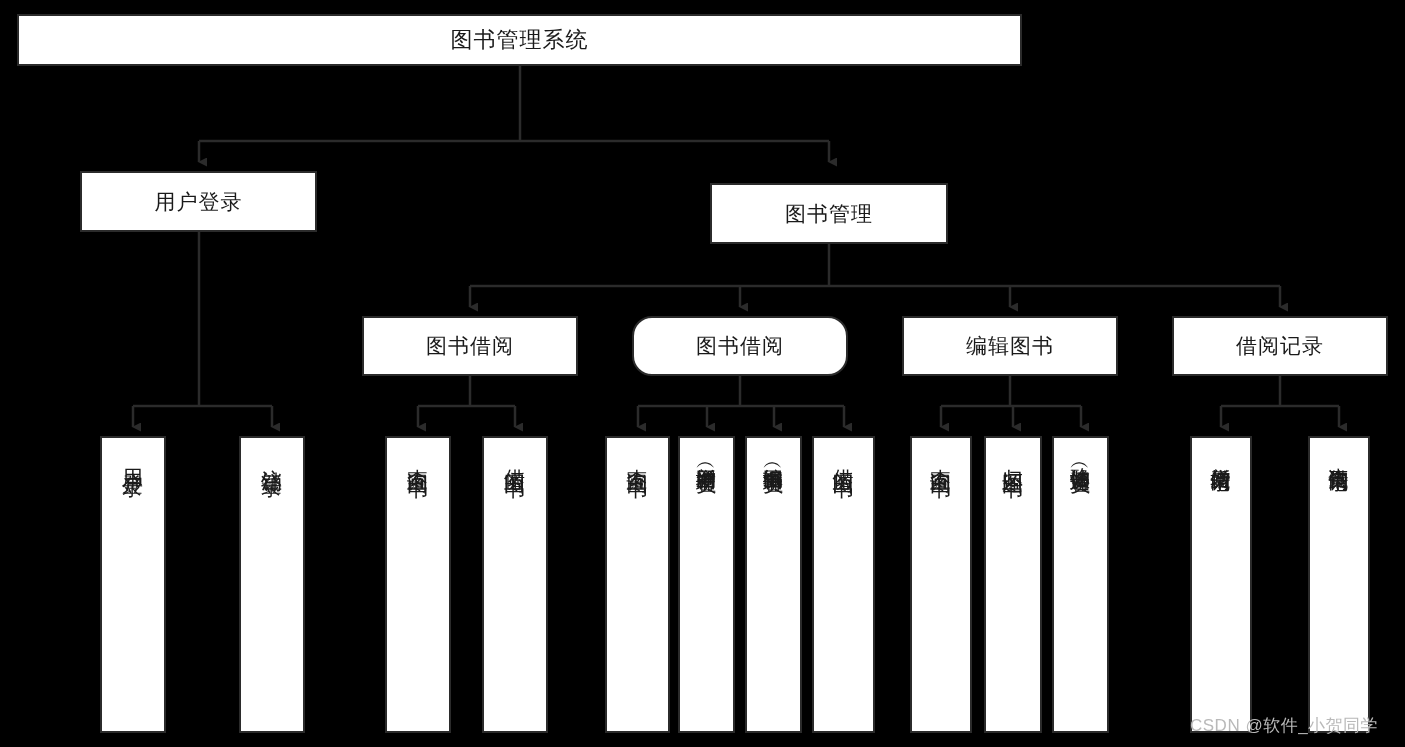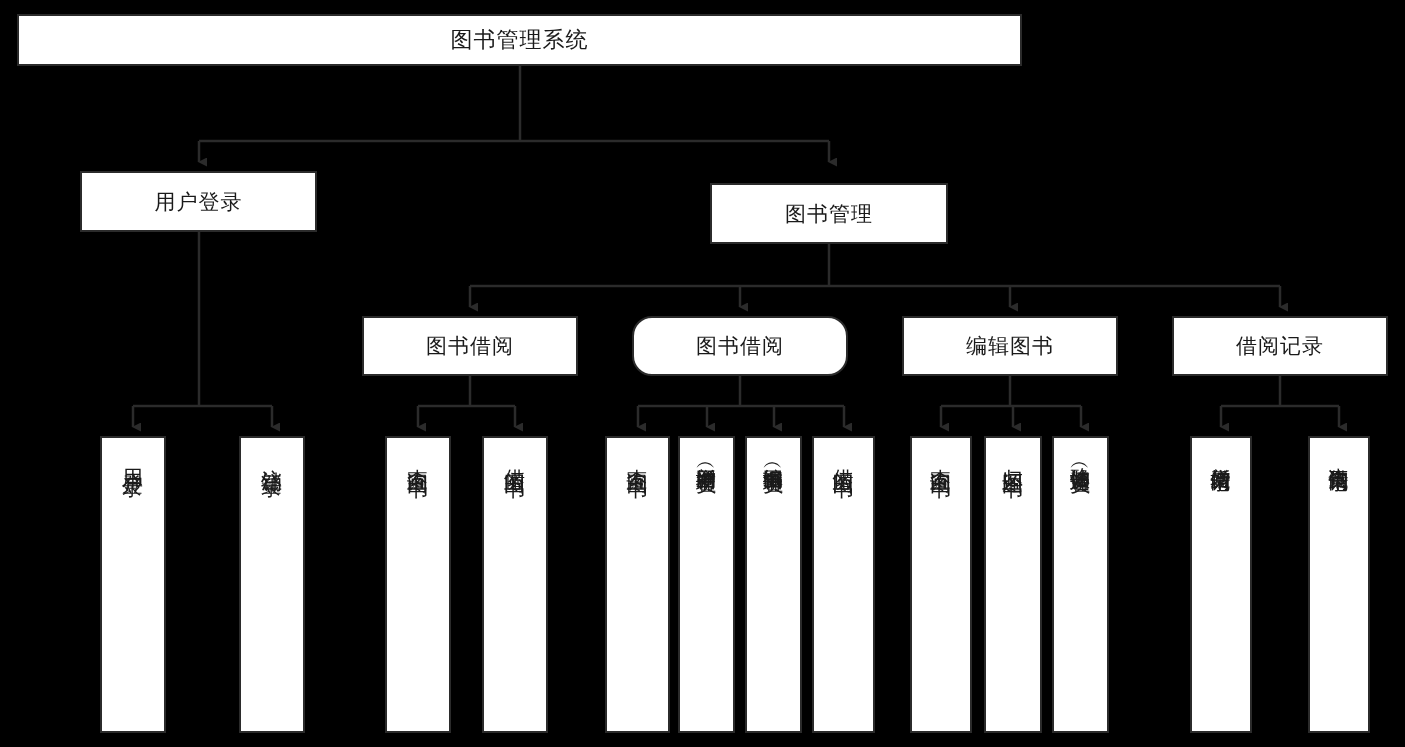--- a/index.html
+++ b/index.html
@@ -179,14 +179,15 @@
         <span class="label">确认归还（管理员）</span>
       </div>
       <div class="node vert long" style="left: 1190px; top: 436px; width: 62px; height: 297px;">
         <span class="label">新增借阅记录</span>
       </div>
       <div class="node vert long" style="left: 1308px; top: 436px; width: 62px; height: 297px;">
         <span class="label">查询借阅记录</span>
       </div>
     </div>
 
+  <div class="watermark" style="left: 1190px; top: 714px; color: rgb(185, 185, 185);">CSDN @软件_小贺同学</div>
 
 </div>
 
 </body></html>

